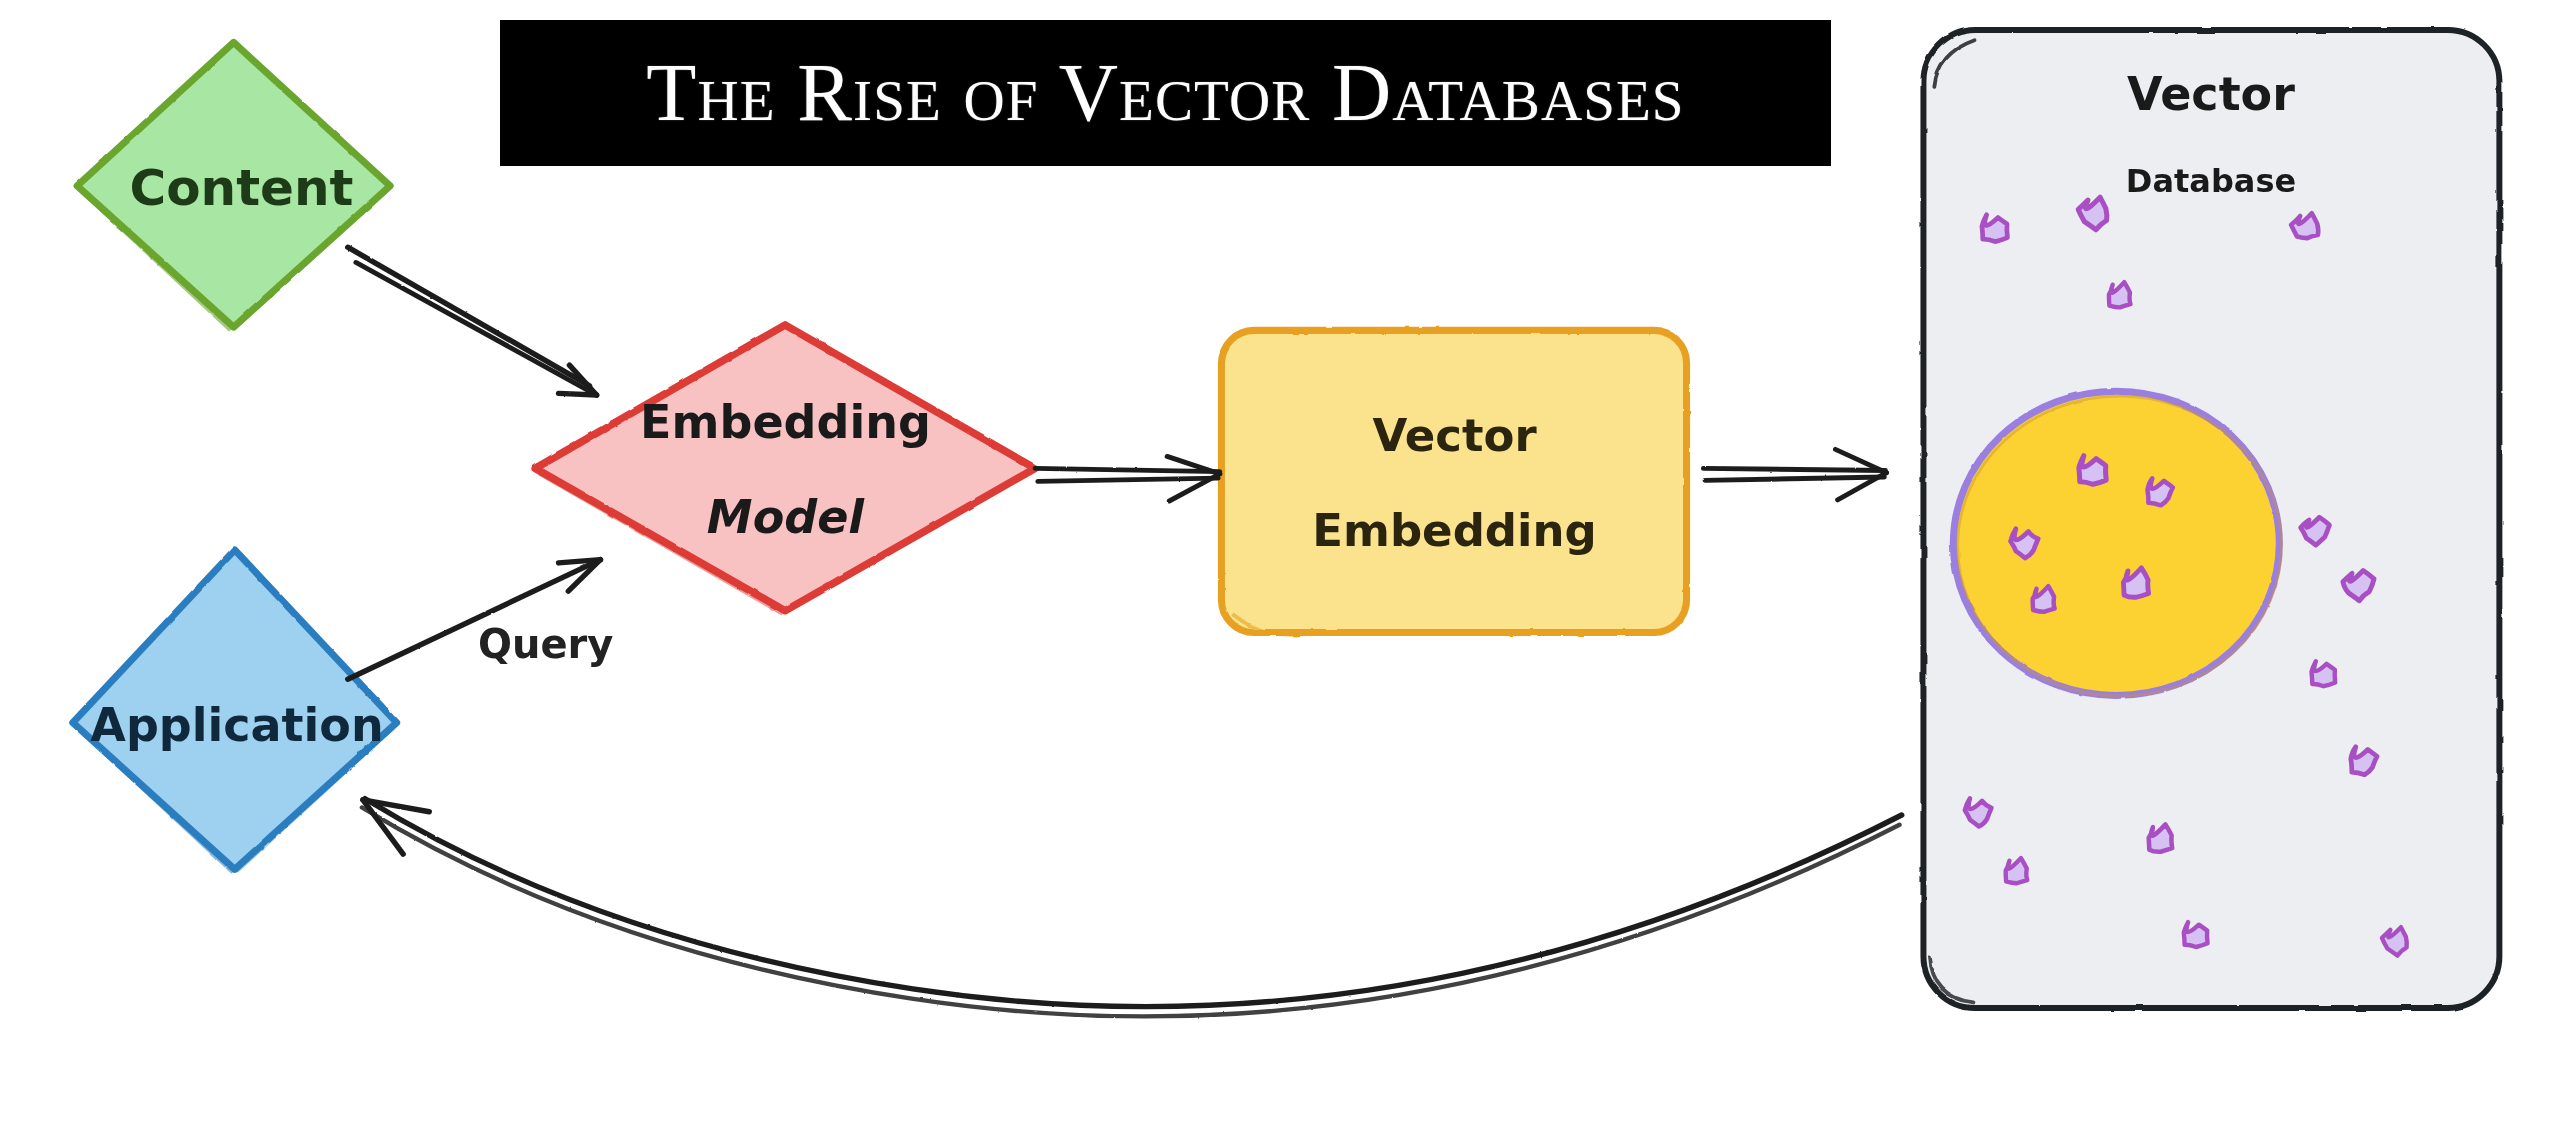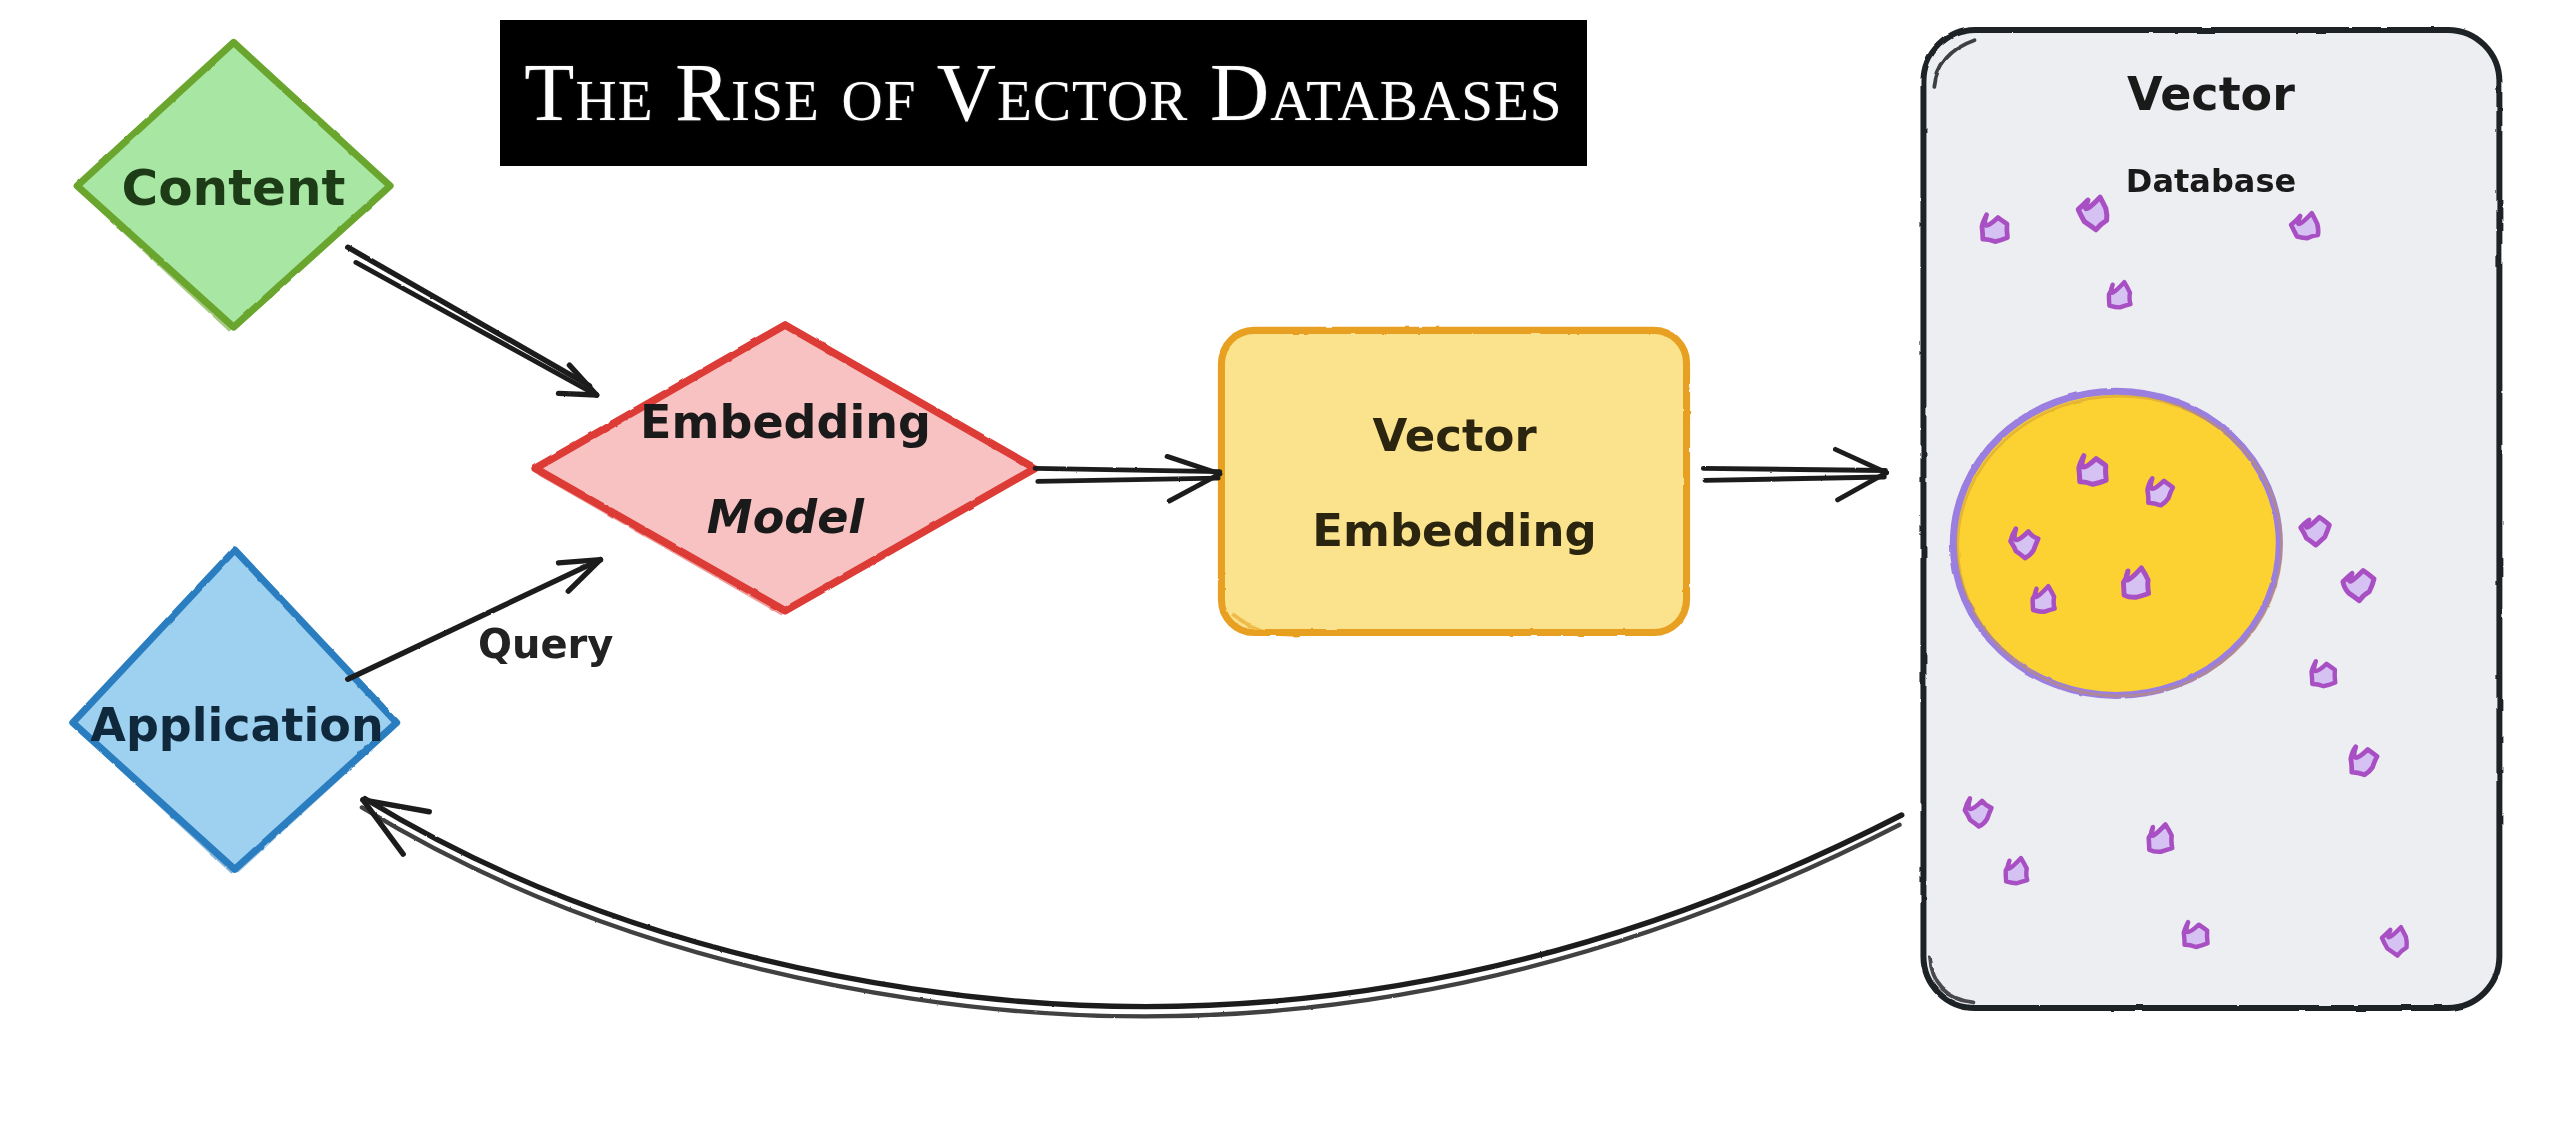--- a/index.html
+++ b/index.html
@@ -122,25 +122,25 @@
     </g>
 
     <g filter="url(#roughsm)">
       <path d="M3500 1500 Q2600 1960 1680 1820 Q1100 1732 672 1470" fill="none" stroke="#1d1d1d" stroke-width="10" stroke-linecap="round"></path>
       <path d="M3496 1518 Q2600 1978 1678 1838 Q1098 1750 666 1486" fill="none" stroke="#1d1d1d" stroke-width="8" stroke-linecap="round" opacity=".85"></path>
       <path d="M668 1472 L790 1494" fill="none" stroke="#1d1d1d" stroke-width="10" stroke-linecap="round"></path>
       <path d="M668 1472 L742 1572" fill="none" stroke="#1d1d1d" stroke-width="10" stroke-linecap="round"></path>
     </g>
   </svg>
 
-  <div class="title-banner" style="left:500px;top:19.6px;width:1087px;height:146px;">
+  <div class="title-banner" style="left:500px;top:19.6px;width:1331px;height:146px;">
     <div class="title-text" style="font-size:82px;line-height:1;">The Rise of Vector Databases</div>
   </div>
 
-  <div class="node-label" style="left:106px;top:147px;width:255px;height:82px;">
+  <div class="node-label" style="left:114px;top:147px;width:255px;height:82px;">
     <span style="font-size:50px;color:#1d3b16;">Content</span>
   </div>
 
   <div class="node-label" style="left:587px;top:402px;width:397px;height:136px;">
     <span style="font-size:46px;line-height:1.28;">Embedding</span>
     <span style="font-size:46px;line-height:1.28;font-style:italic;">Model</span>
   </div>
 
   <div class="node-label" style="left:82px;top:689px;width:310px;height:71px;">
     <span style="font-size:46px;color:#10283b;">Application</span>

